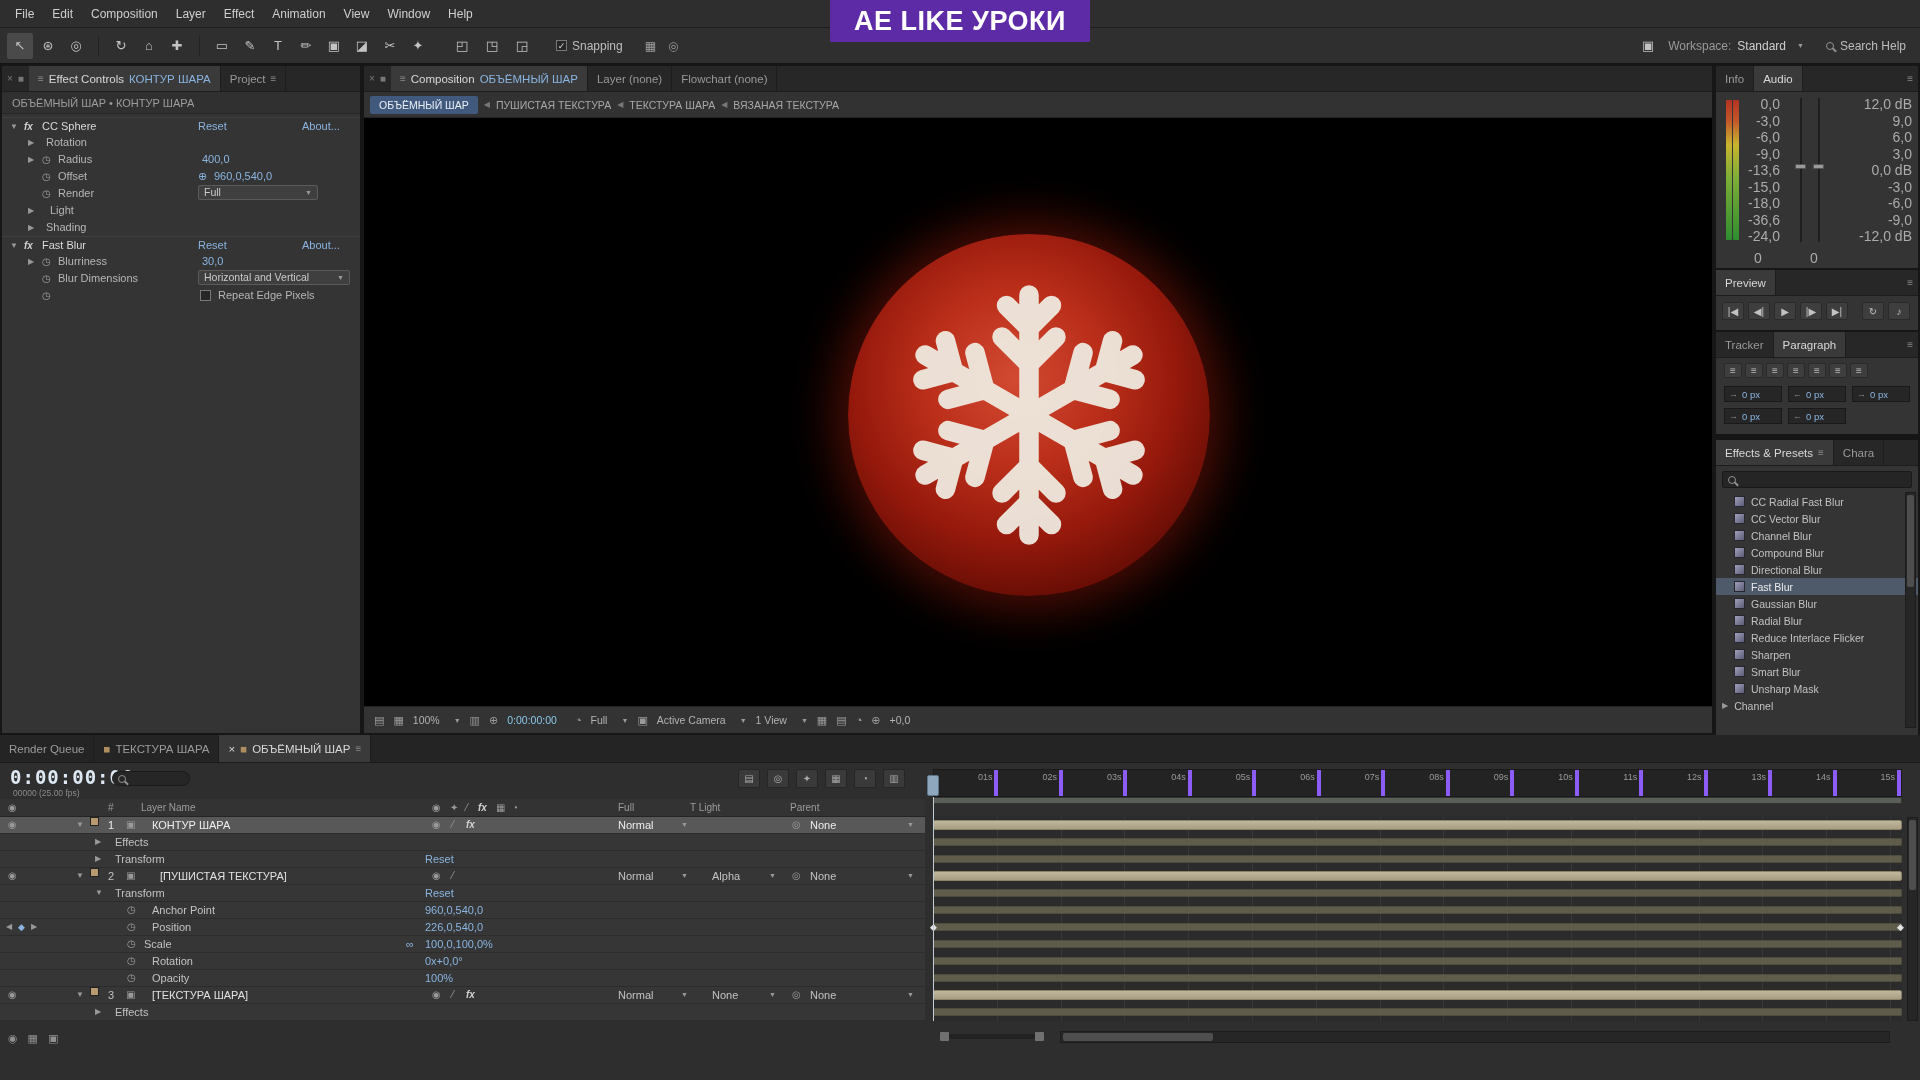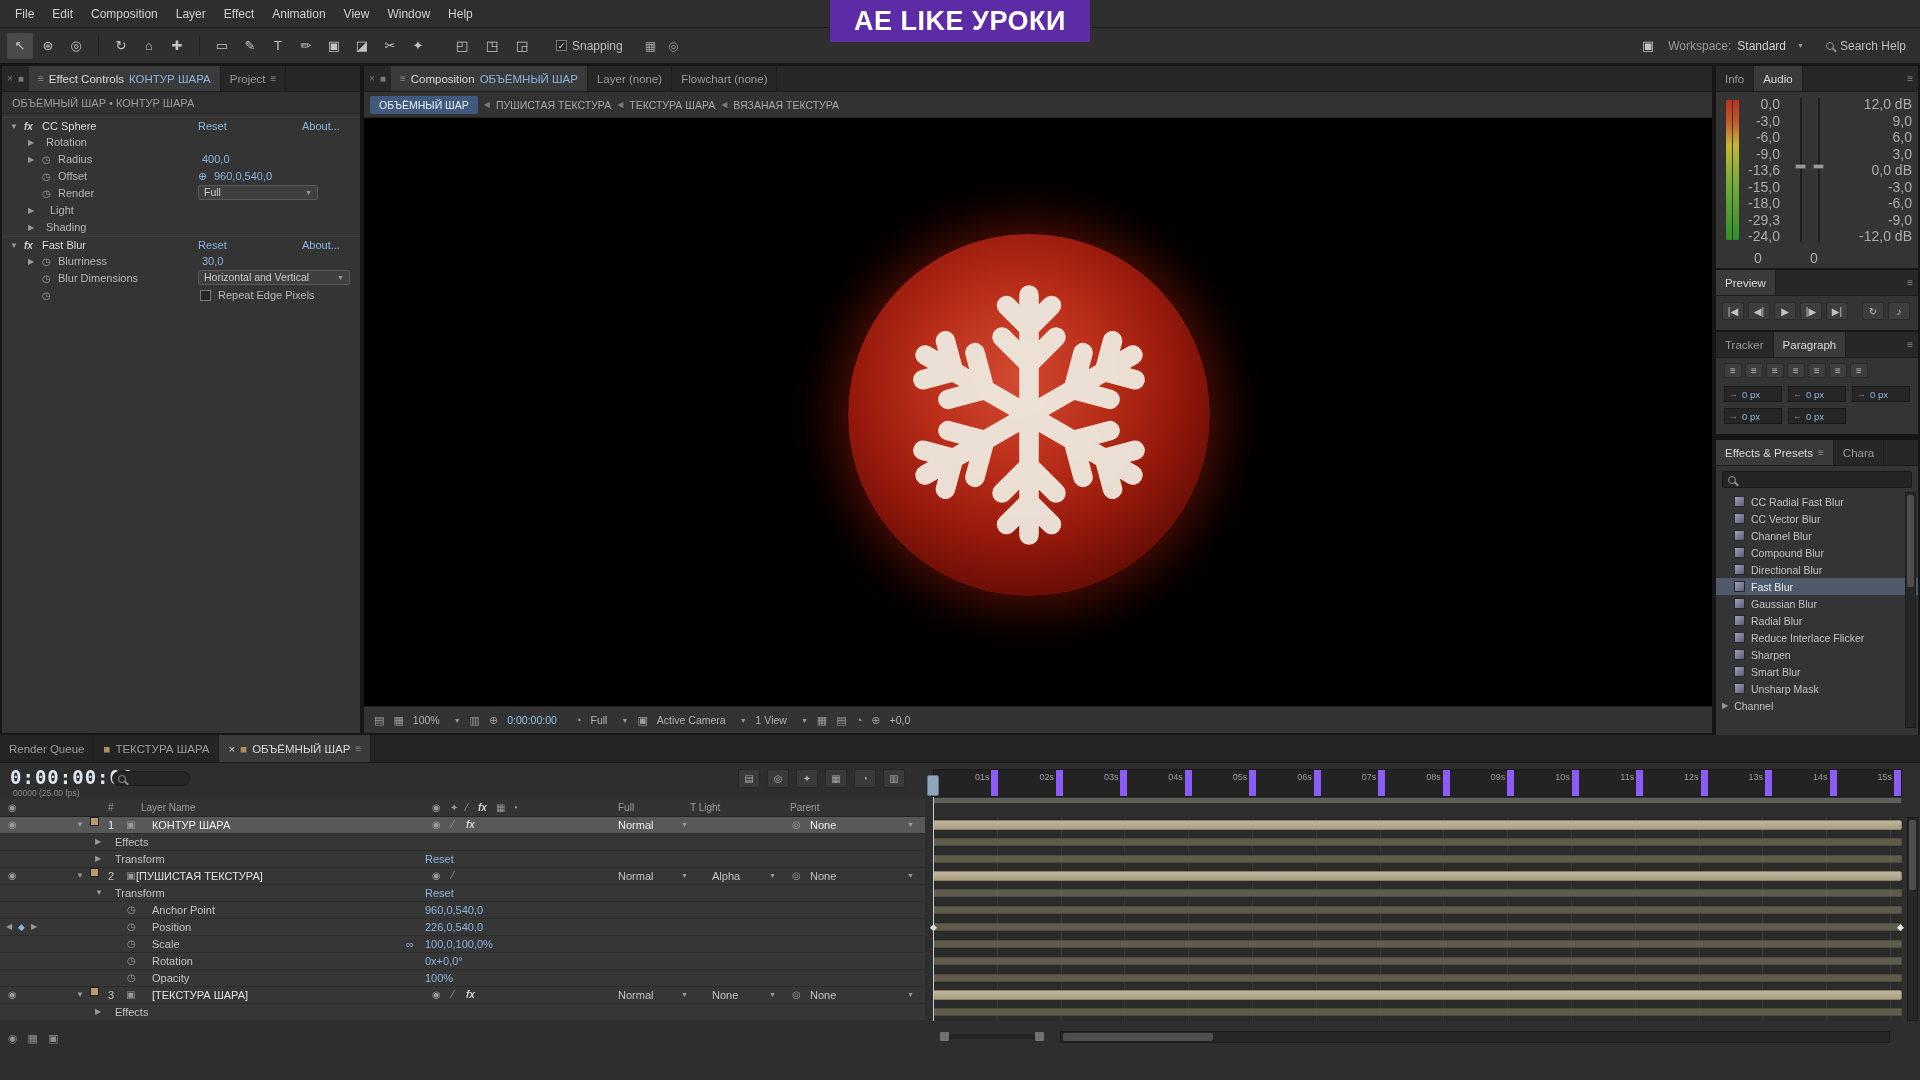--- a/index.html
+++ b/index.html
@@ -53,21 +53,21 @@
 .fxic{width:11px;height:11px;flex:0 0 11px;background:linear-gradient(135deg,#a0a0ba 0%,#5c5c78 100%);border:1px solid #26262e}
 .searchbox{margin:5px 6px;height:17px;background:#252525;border:1px solid #191919;border-radius:2px;display:flex;align-items:center;padding:0 5px}
 #timeline{position:absolute;left:0;top:735px;width:1920px;height:345px;background:#2e2e2e}
 .tltabs{height:28px;background:#242424;border-bottom:1px solid #1b1b1b;display:flex;align-items:stretch;font-size:11.5px;color:#9b9b9b}
 .bigtime{position:absolute;left:10px;top:31px;font-size:19px;font-weight:bold;color:#dde8f2;letter-spacing:1px;font-family:"DejaVu Sans Mono",monospace}
 .frames{position:absolute;left:13px;top:53px;font-size:8.5px;color:#8b8b8b}
 .tlsearch{position:absolute;left:112px;top:36px;width:78px;height:15px;background:#262626;border:1px solid #1a1a1a;border-radius:8px;display:flex;align-items:center;padding:0 5px}
 .tlicons{position:absolute;left:738px;top:34px;display:flex;gap:7px}
 .tlicon{width:22px;height:19px;display:inline-flex;align-items:center;justify-content:center;background:#3a3a3a;border:1px solid #262626;border-radius:2px;color:#aaa;font-size:10px}
 .ruler{position:absolute;left:933px;right:18px;top:34px;height:28px;background:#232323;border:1px solid #1a1a1a;display:flex;font-size:9px;color:#9a9a9a}
-.ruler span{flex:1;text-align:right;border-right:7px solid #8b5cf6;line-height:15px;padding-right:2px}
+.ruler span{flex:1;text-align:right;border-right:4px solid #8b5cf6;line-height:15px;padding-right:2px}
 .workarea{position:absolute;left:933px;right:18px;top:62px;height:7px;background:#5a5f57;border:1px solid #333}
 .colhdr{position:absolute;left:0;top:64px;width:925px;height:18px;background:#333;border-bottom:1px solid #242424;font-size:10px;color:#9c9c9c}
 .colhdr span{position:absolute;line-height:18px}
 .gridbg{position:absolute;left:933px;right:18px;top:82px;height:204px;background:#2b2b2b;background-image:repeating-linear-gradient(90deg,#383838 0 1px,transparent 1px 63.8px)}
 #rows{position:absolute;left:0;top:82px;width:1920px}
 .trow{position:relative;height:17px}
 .tleft{position:absolute;left:0;top:0;width:925px;height:17px;background:#363636;border-bottom:1px solid #2c2c2c;font-size:11px;color:#c2c2c2;white-space:nowrap}
 .trow.sel .tleft{background:#585858;color:#ececec}
 .tleft span{position:absolute;top:0;line-height:16px}
 .swatch{top:4px;width:9px;height:9px;background:#b89a6e;border:1px solid #222}
@@ -321,21 +321,21 @@
     <div class="meterbar" style="left:10px;top:8px;height:140px"></div>
     <div class="meterbar" style="left:17px;top:8px;height:140px"></div>
     <div style="position:absolute;left:28px;top:4px;height:148px;width:36px;display:flex;flex-direction:column;justify-content:space-between;align-items:flex-end">
       <span class="rc-label">0,0</span>
         <span class="rc-label">-3,0</span>
         <span class="rc-label">-6,0</span>
         <span class="rc-label">-9,0</span>
         <span class="rc-label">-13,6</span>
         <span class="rc-label">-15,0</span>
         <span class="rc-label">-18,0</span>
-        <span class="rc-label">-29,3</span>
+        <span class="rc-label">-36,6</span>
         <span class="rc-label">-24,0</span>
     </div>
     <div class="sliderline" style="left:84px;top:6px;height:144px"></div>
     <div class="sliderline" style="left:102px;top:6px;height:144px"></div>
     <div class="sliderhandle" style="left:79px;top:72px"></div>
     <div class="sliderhandle" style="left:97px;top:72px"></div>
     <div style="position:absolute;left:114px;top:4px;height:148px;width:82px;display:flex;flex-direction:column;justify-content:space-between;align-items:flex-end">
       <span class="rc-label">12,0 dB</span>
         <span class="rc-label">9,0</span>
         <span class="rc-label">6,0</span>
@@ -589,21 +589,21 @@
           <div class="bardim"></div>
         </div>
     </div>
     <div class="trow">
       <div class="tleft">
         <span style="left:8px" class="swc">◉</span>
         <span style="left:76px" class="tw">▼</span>
         <span style="left:90px" class="swatch"></span>
         <span style="left:108px">2</span>
         <span style="left:126px" class="swc">▣</span>
-        <span style="left:136px;color:#e2e2e2">[ПУШИСТАЯ ТЕКСТУРА]</span>
+        <span style="left:160px;color:#e2e2e2">[ПУШИСТАЯ ТЕКСТУРА]</span>
         <span style="left:432px" class="swc">◉</span>
         <span style="left:452px" class="swc">⁄</span>
         <span style="left:618px">Normal</span>
         <span style="left:676px" class="ddl">▼</span>
         <span style="left:712px">Alpha</span>
         <span style="left:764px" class="ddl">▼</span>
         <span style="left:792px" class="swc">◎</span>
         <span style="left:810px">None</span>
         <span style="left:902px" class="ddl">▼</span>
       </div>
@@ -642,21 +642,21 @@
       </div>
       <div class="ttrack">
         <div class="bardim"></div>
         <span class="kf" style="left:-3px">◆</span>
         <span class="kf" style="right:-2px">◆</span>
       </div>
     </div>
     <div class="trow">
       <div class="tleft">
         <span style="left:127px" class="swc">◷</span>
-        <span style="left:152px">Scale</span>
+        <span style="left:144px">Scale</span>
         <span style="left:406px" class="val">∞</span>
         <span style="left:425px" class="val">100,0,100,0%</span>
       </div>
       <div class="ttrack">
           <div class="bardim"></div>
         </div>
     </div>
     <div class="trow">
       <div class="tleft">
         <span style="left:127px" class="swc">◷</span>

